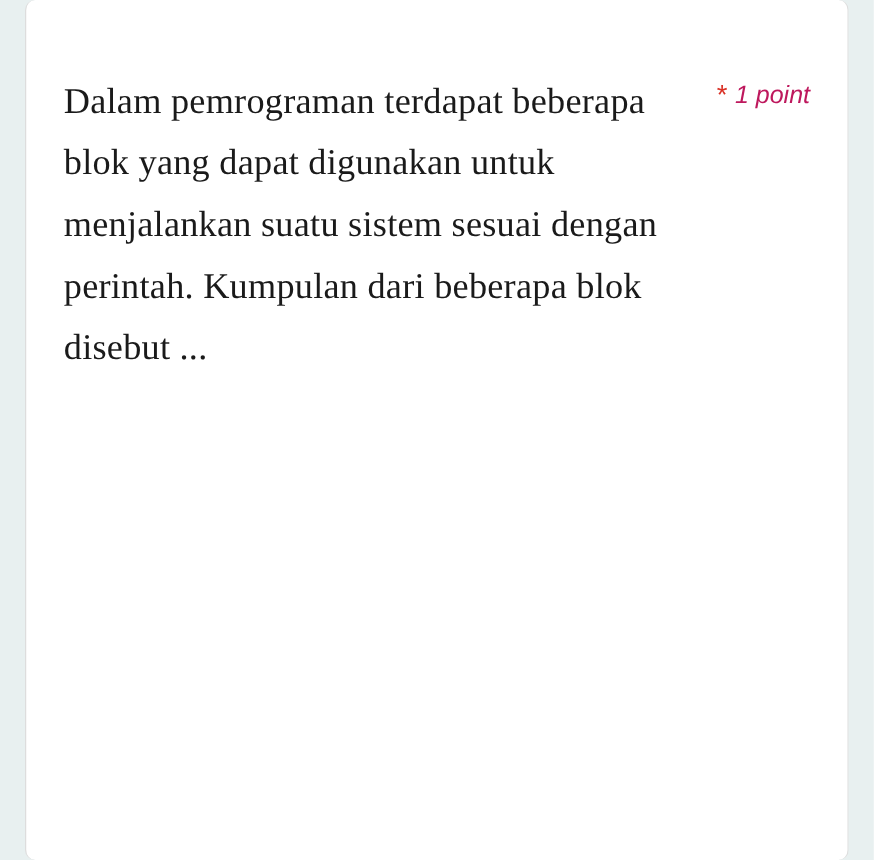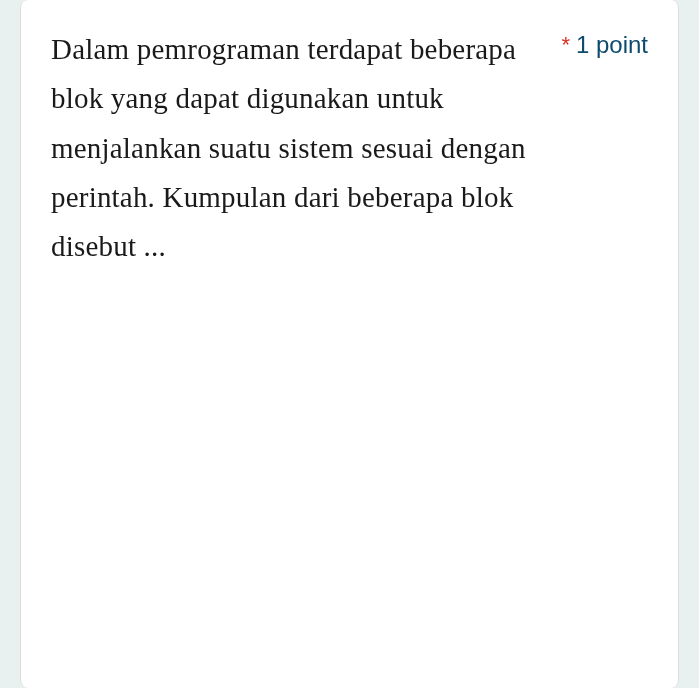--- a/index.html
+++ b/index.html
@@ -19,20 +19,21 @@
       border-radius: 8px;
       padding: 25px 30px 30px 30px;
       height: 100%;
       border-left: 1px solid #ddd;
       border-right: 1px solid #ddd;
     }
     .question-header {
       display: flex;
       align-items: flex-start;
       gap: 15px;
+      margin-top: 32px;
     }
     .question-text {
       font-size: 29px;
       color: #1a1a1a;
       line-height: 1.7;
       flex: 1;
       letter-spacing: 0.2px;
     }
     .points-container {
       display: flex;
@@ -40,23 +41,24 @@
       gap: 6px;
       margin-top: 6px;
       white-space: nowrap;
     }
     .required-asterisk {
       color: #d93025;
       font-size: 22px;
       font-family: Arial, sans-serif;
     }
     .points-text {
-      color: #0c4a6e;
-      font-size: 24px;
+      color: #be185d;
+      font-size: 20px;
       font-family: Arial, sans-serif;
+      font-style: italic;
     }
     .options-container {
       margin-top: 42px;
     }
     .option-row {
       display: flex;
       align-items: center;
       gap: 22px;
       margin-bottom: 39px;
       cursor: pointer;

